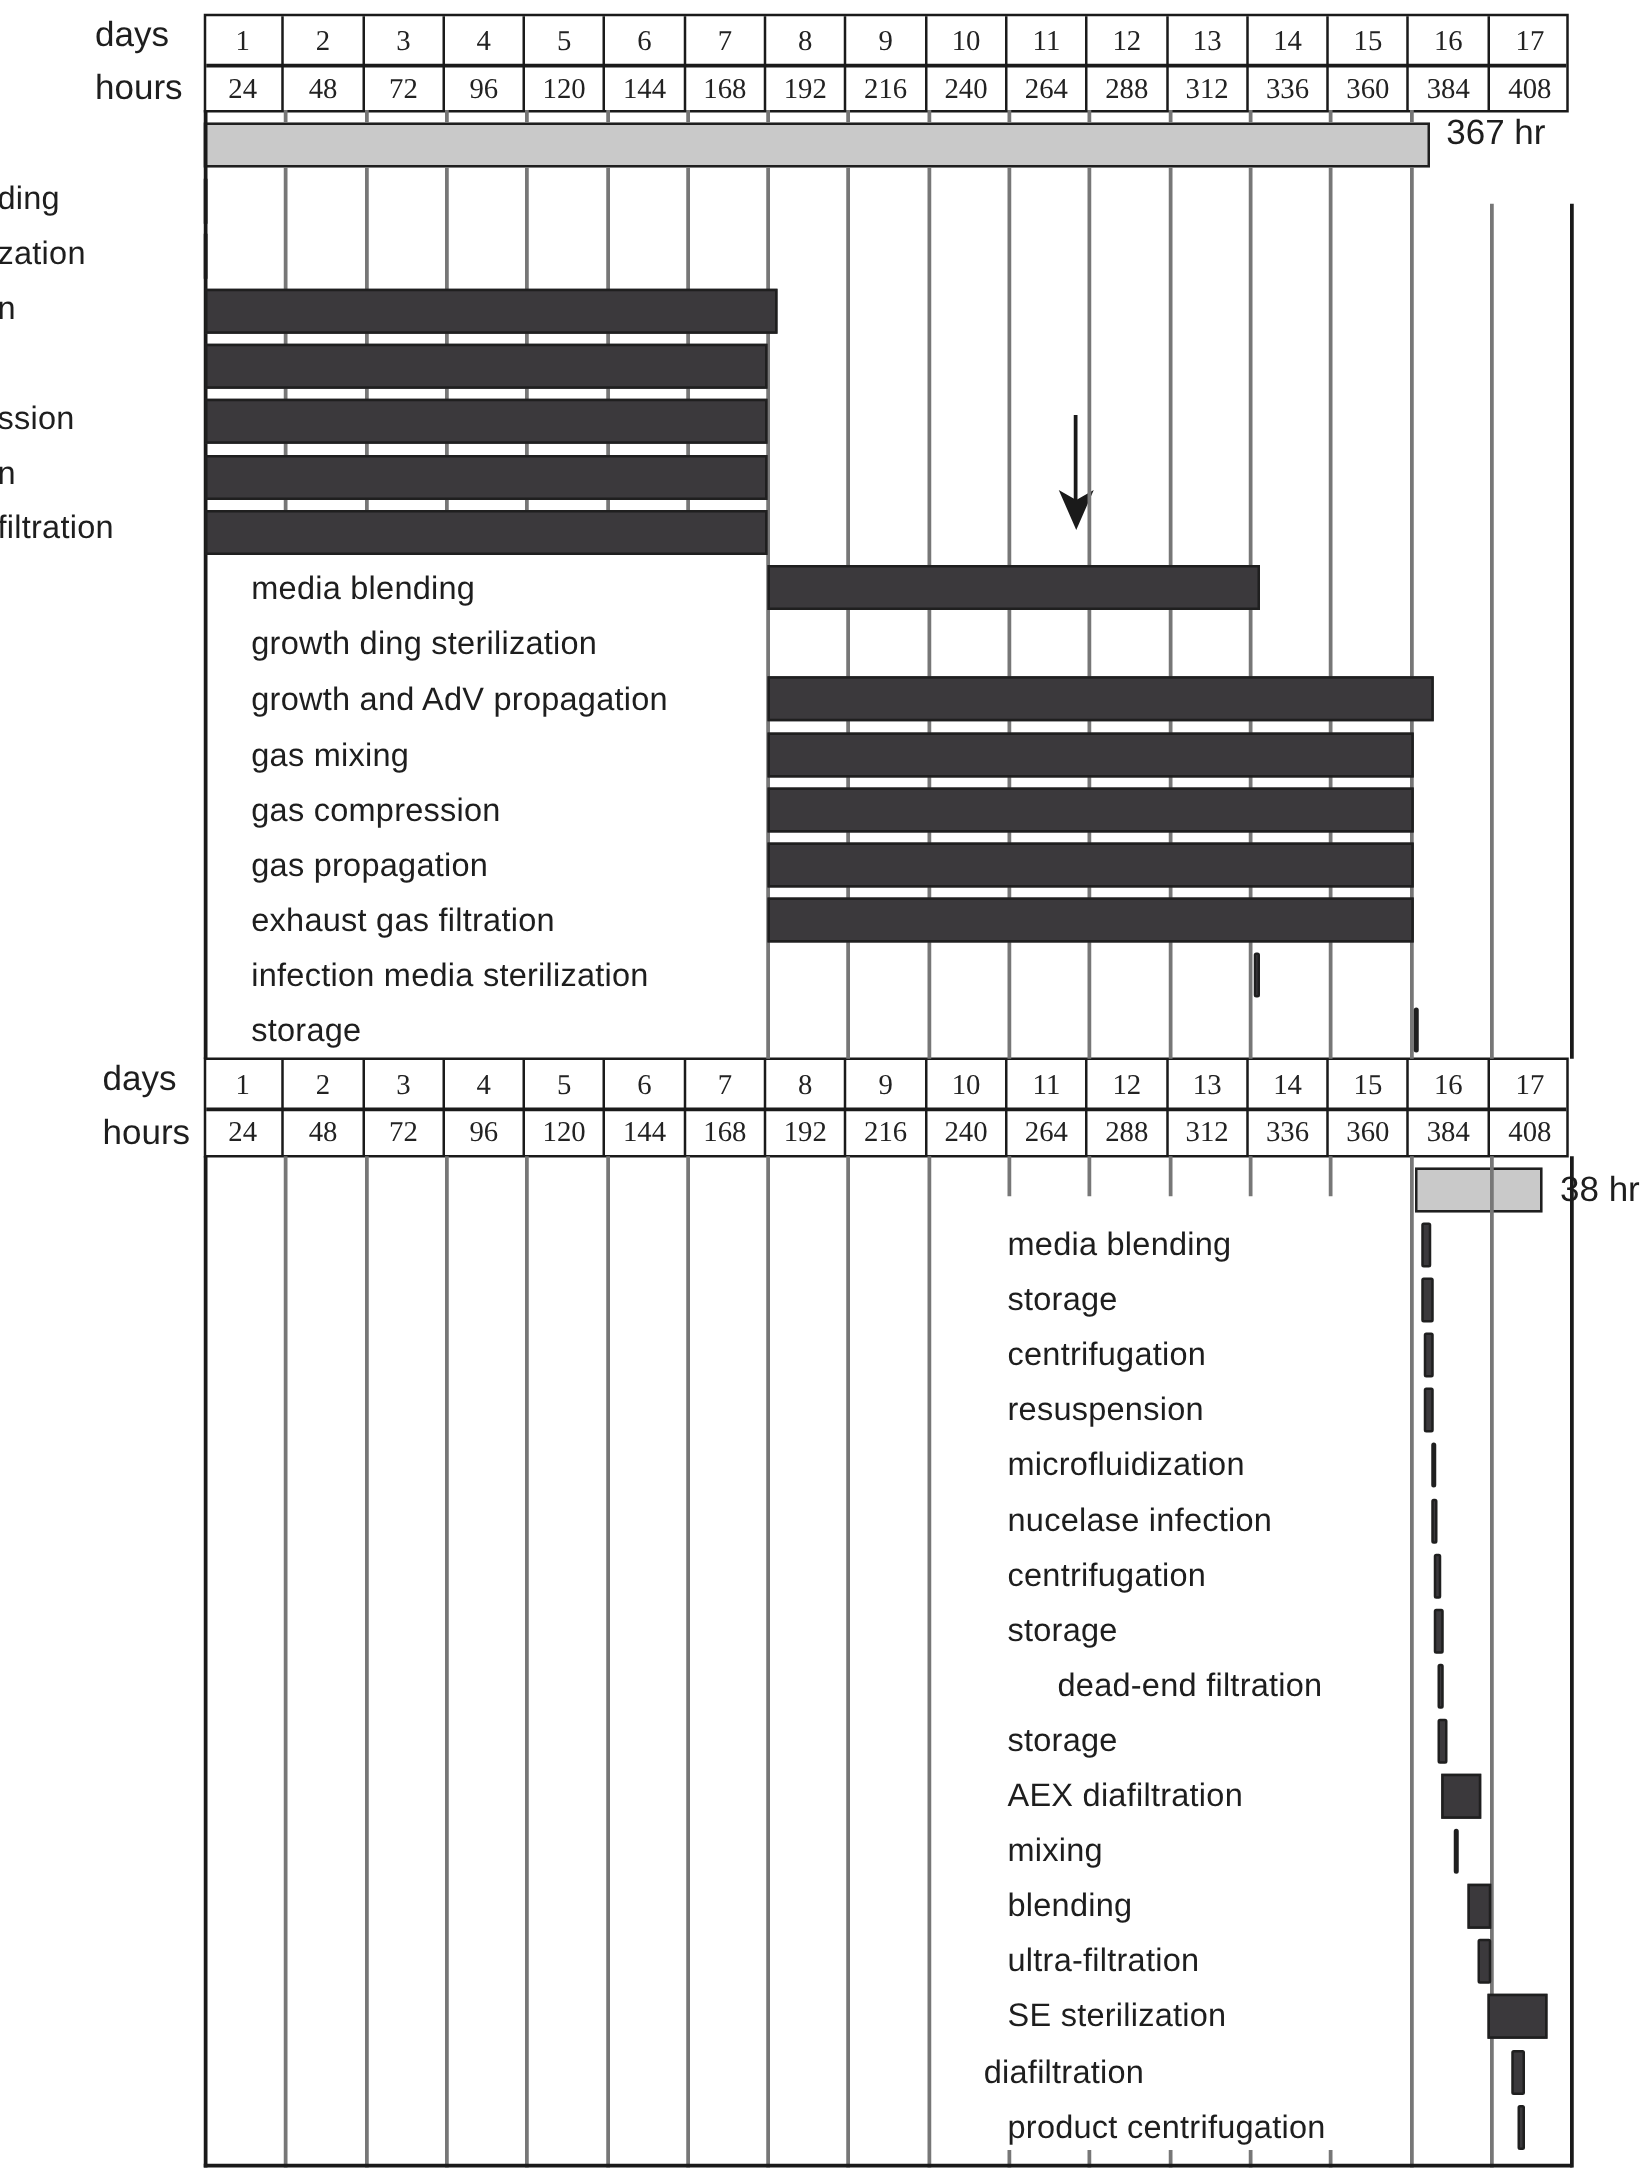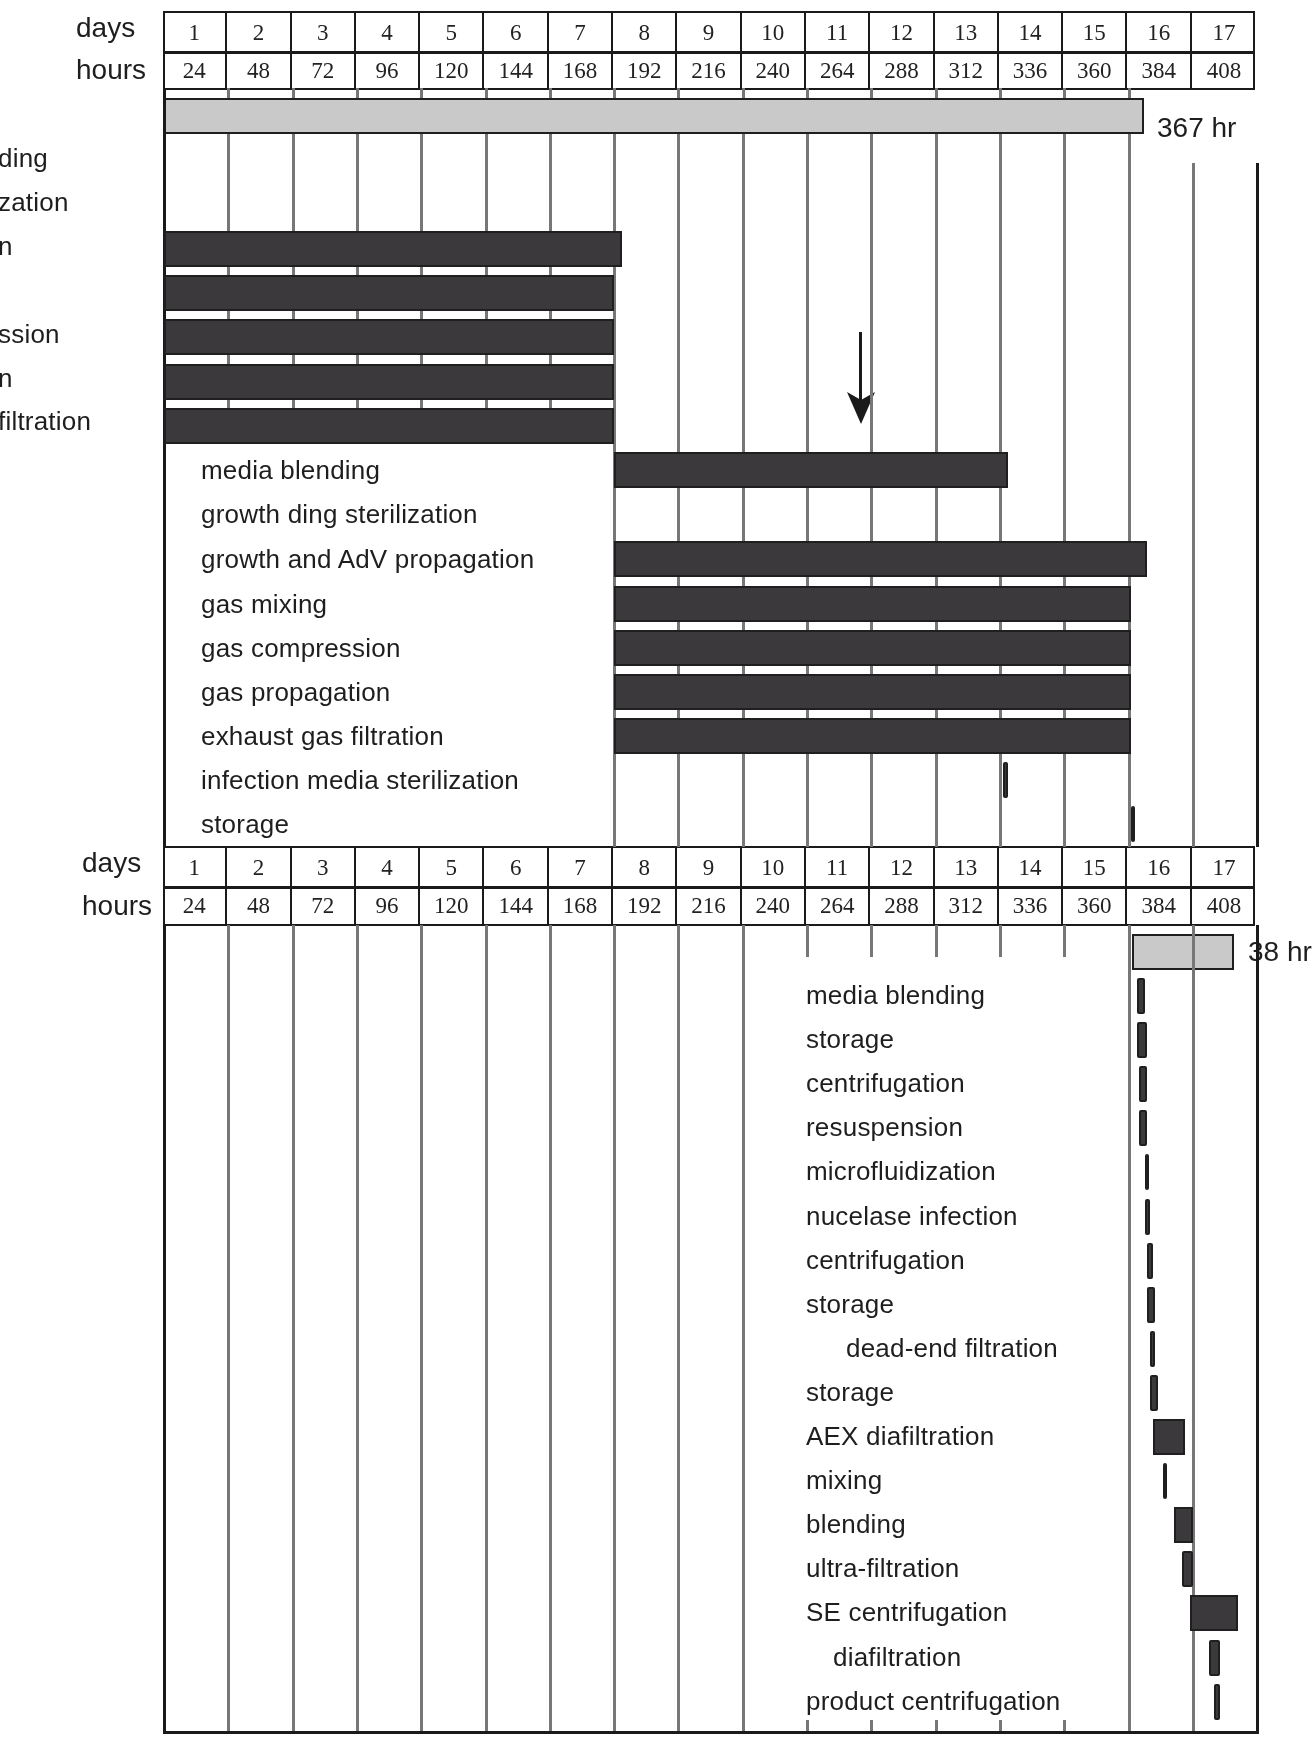--- a/index.html
+++ b/index.html
@@ -60,21 +60,21 @@
       <div class="cell" style="left:641px; top:39px; width:64.3px; height:37px;">264</div>
       <div class="cell" style="left:705.3px; top:39px; width:64.3px; height:37px;">288</div>
       <div class="cell" style="left:769.5999999999999px; top:39px; width:64.3px; height:37px;">312</div>
       <div class="cell" style="left:833.9px; top:39px; width:64.3px; height:37px;">336</div>
       <div class="cell" style="left:898.1999999999999px; top:39px; width:64.3px; height:37px;">360</div>
       <div class="cell" style="left:962.5px; top:39px; width:64.3px; height:37px;">384</div>
       <div class="cell" style="left:1026.8px; top:39px; width:64.3px; height:37px;border-right:none;">408</div>
     </div>
 
   <div class="bar total" id="top-total" style="left:163px; top:98px; width:981px; height:36px;"></div>
-  <div class="total-label" style="left:1157px; top:112px;">367 hr</div>
+  <div class="total-label" style="left:1157px; top:90px;">367 hr</div>
 
   <div class="row-label" style="left:-2px; top:143px;">ding</div>
   <div class="row-label" style="left:-2px; top:187px;">zation</div>
   <div class="row-label" style="left:-2px; top:231px;">n</div>
   <div class="row-label" style="left:-2px; top:275px;"></div>
   <div class="row-label" style="left:-2px; top:319px;">ssion</div>
   <div class="row-label" style="left:-2px; top:363px;">n</div>
   <div class="row-label" style="left:-2px; top:406px;">filtration</div>
 
   <div class="axis-label" style="left:82px; top:847px;">days</div>
@@ -137,22 +137,22 @@
       <div class="row-label" style="left:806px; top:1156.4px;">microfluidization</div>
       <div class="row-label" style="left:806px; top:1200.5px;">nucelase infection</div>
       <div class="row-label" style="left:806px; top:1244.6px;">centrifugation</div>
       <div class="row-label" style="left:806px; top:1288.7px;">storage</div>
       <div class="row-label" style="left:846px; top:1332.8px;">dead-end filtration</div>
       <div class="row-label" style="left:806px; top:1376.9px;">storage</div>
       <div class="row-label" style="left:806px; top:1421px;">AEX diafiltration</div>
       <div class="row-label" style="left:806px; top:1465.1px;">mixing</div>
       <div class="row-label" style="left:806px; top:1509.2px;">blending</div>
       <div class="row-label" style="left:806px; top:1553.3000000000002px;">ultra-filtration</div>
-      <div class="row-label" style="left:806px; top:1597.4px;">SE centrifugation</div>
-      <div class="row-label" style="left:833px; top:1641.5px;">diafiltration</div>
+      <div class="row-label" style="left:806px; top:1597.4px;">SE sterilization</div>
+      <div class="row-label" style="left:787px; top:1641.5px;">diafiltration</div>
       <div class="row-label" style="left:806px; top:1685.6px;">product centrifugation</div>
     </div>
 
   <div class="bar total" id="bottom-total" style="left:1132px; top:934px; width:102px; height:36px;"></div>
   <div class="total-label" style="left:1248px; top:936px;">38 hr</div>
 
   <div class="arrow-shaft" style="left:859px; top:332px; height:70px;"></div>
   <svg class="abs" style="left:846px; top:392px;" width="30" height="32" viewBox="0 0 30 32">
     <path d="M1 0 L15 8 L29 0 L15 32 Z" fill="#1a1a1a"></path>
   </svg>

